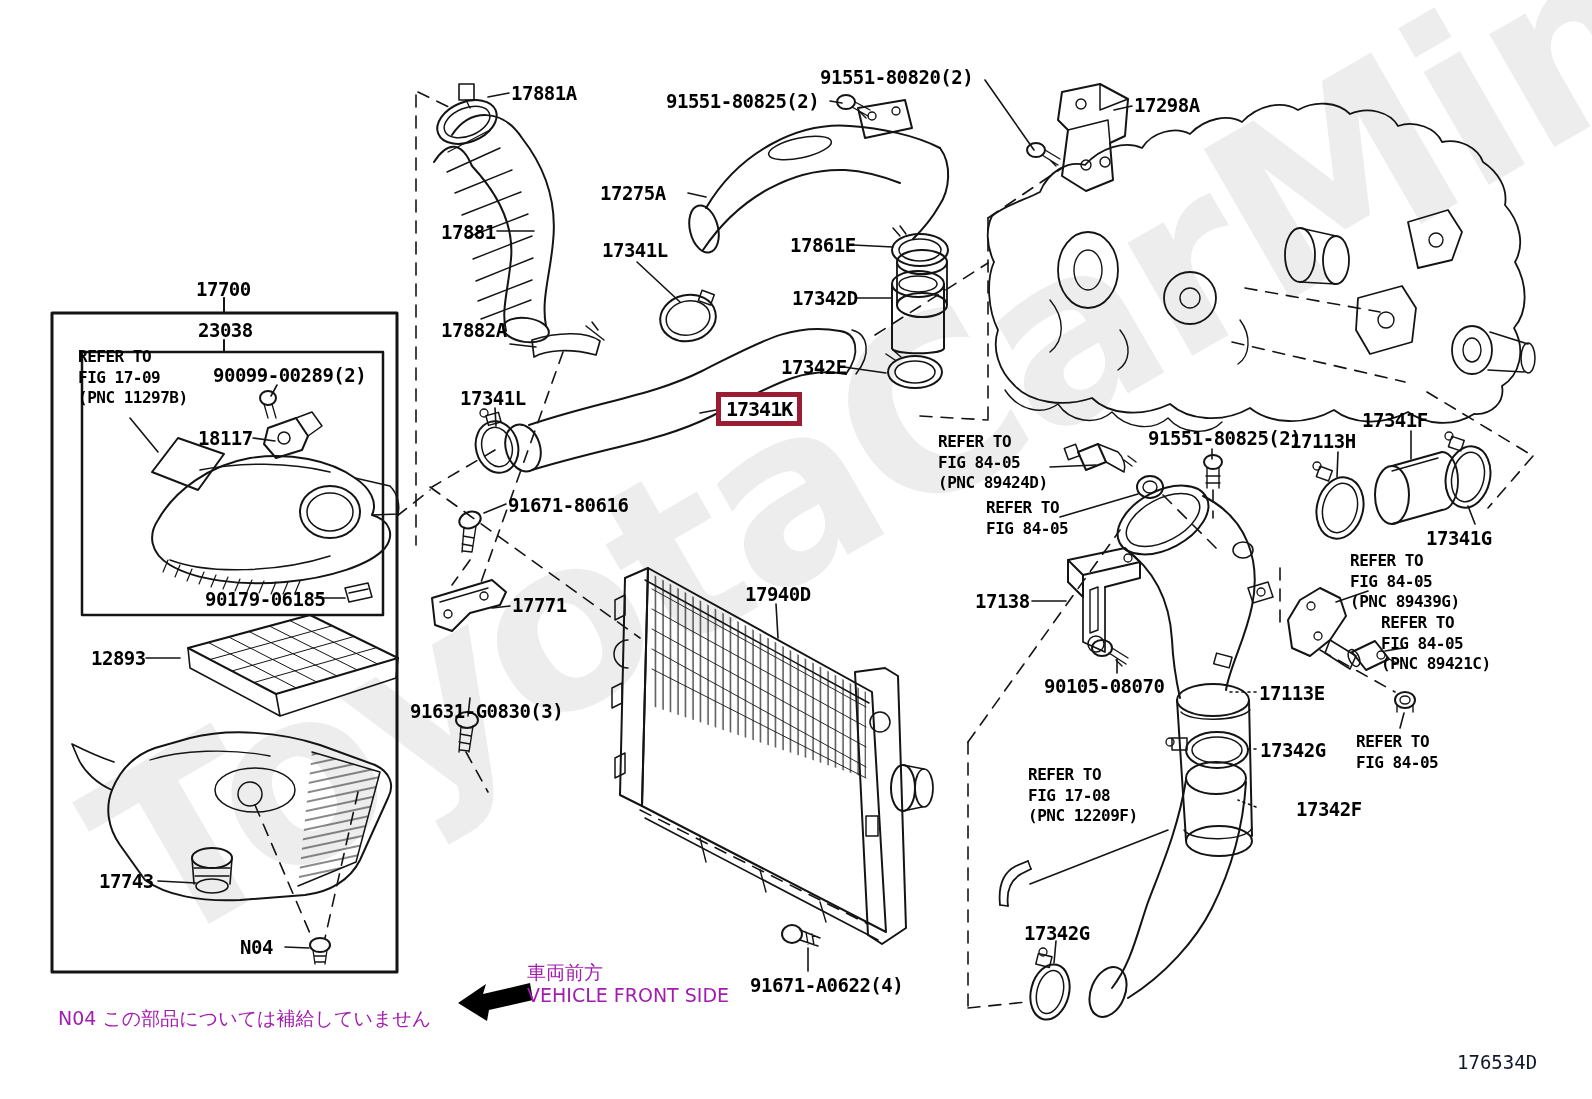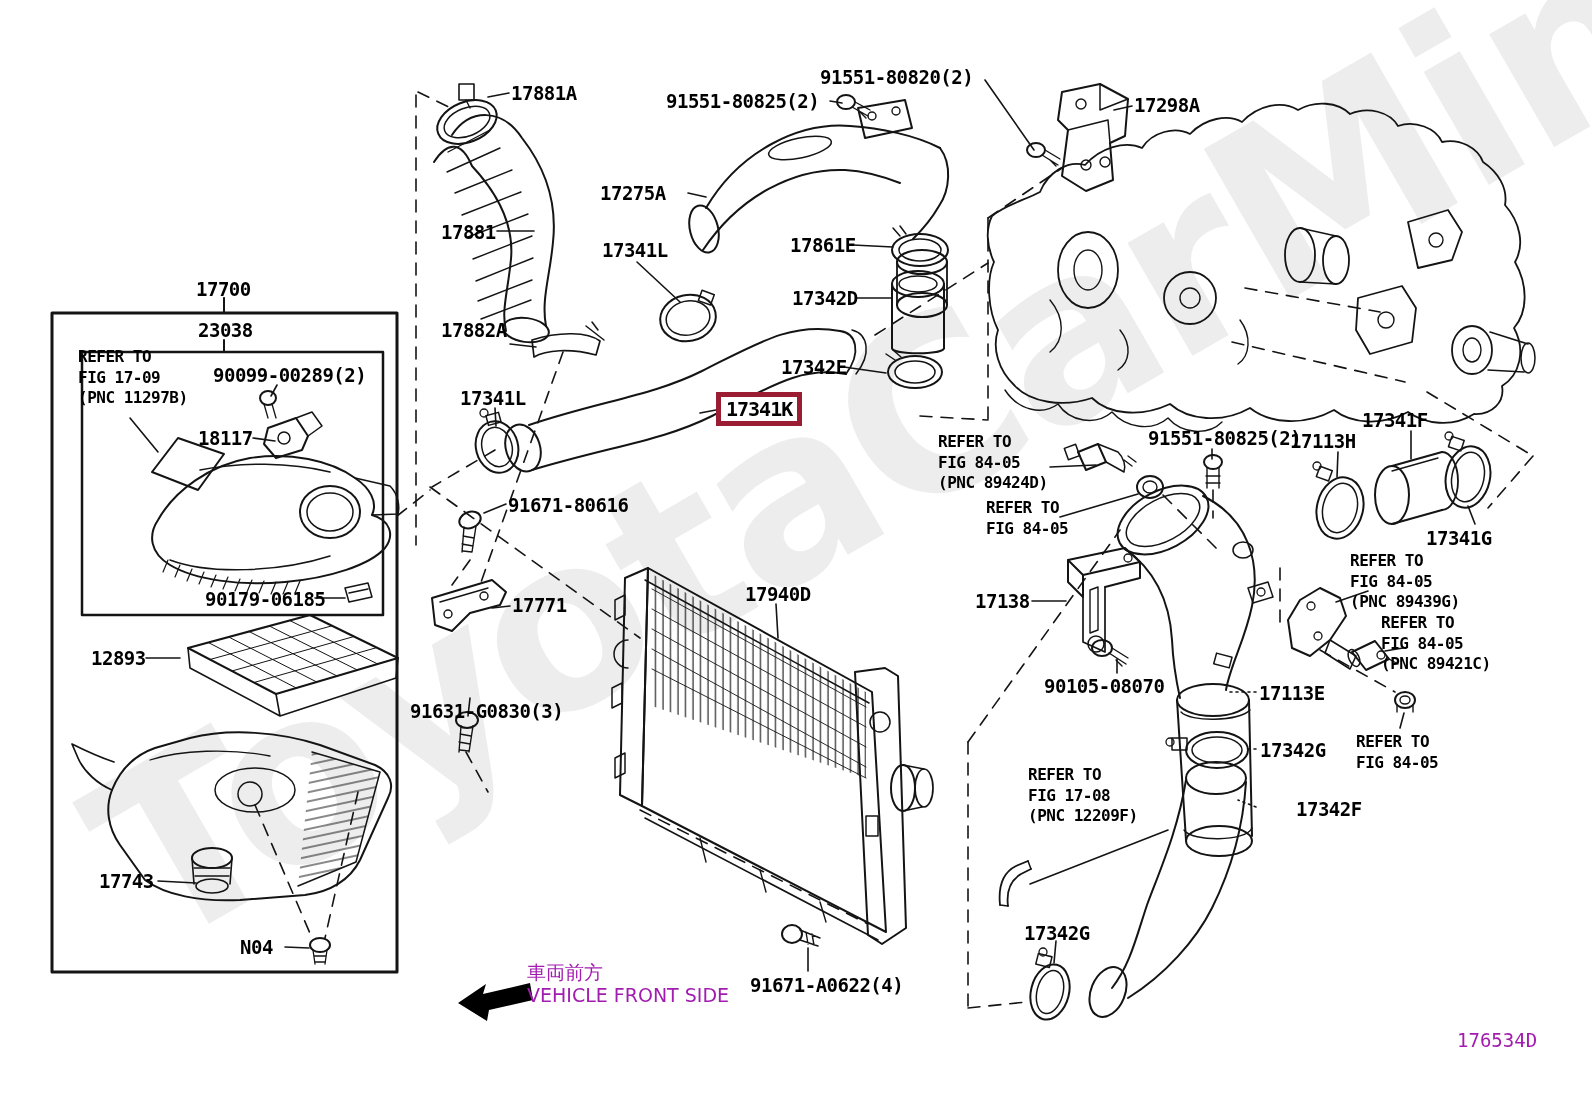--- a/index.html
+++ b/index.html
@@ -10,21 +10,21 @@
              white-space:nowrap;transform:rotate(-30deg);transform-origin:0 50%;z-index:1;}
   svg.art{position:absolute;left:0;top:0;z-index:2;}
   .pn{position:absolute;z-index:3;font:bold 19px "DejaVu Sans Mono",monospace;
       letter-spacing:-0.5px;color:#000;white-space:nowrap;}
   .rn{position:absolute;z-index:3;font:bold 16px "DejaVu Sans Mono",monospace;
       letter-spacing:-0.5px;color:#000;white-space:pre-line;line-height:20.5px;}
   .hl{position:absolute;z-index:4;border:5px solid #9b1d33;background:#fff;
       font:bold 20px "DejaVu Sans Mono",monospace;letter-spacing:-1px;color:#000;
       padding:0 5px;line-height:24px;}
   .note{position:absolute;z-index:3;font:19px "DejaVu Sans","Liberation Sans",sans-serif;color:#a21caf;white-space:nowrap;}
-  .code{position:absolute;z-index:3;font:19px "DejaVu Sans Mono",monospace;color:#a21caf;}
+  .code{position:absolute;z-index:3;font:19px "DejaVu Sans Mono",monospace;color:#0f172a;margin-top:22px;}
 </style>
 </head>
 <body>
 
 <div id="stage">
 
   <div id="watermark">ToyotaCarMine.ru</div>
 
   <svg class="art" width="1592" height="1099" viewBox="0 0 1592 1099" fill="none" stroke="#141414" stroke-width="2" stroke-linecap="round" stroke-linejoin="round">
     <defs>
@@ -509,15 +509,16 @@
 (PNC 89421C)</div>
   <div class="rn" style="left:1356px;top:732px">REFER TO
 FIG 84-05</div>
   <div class="rn" style="left:1028px;top:765px">REFER TO
 FIG 17-08
 (PNC 12209F)</div>
 
   <div class="note" style="left:527px;top:960px">車両前方</div>
   <div class="note" style="left:527px;top:984px">VEHICLE FRONT SIDE</div>
 
+  <div class="note" style="left:58px;top:1006px">N04  この部品については補給していません</div>
 
   <div class="code" style="left:1457px;top:1029px">176534D</div>
 </div>
 
 </body></html>

